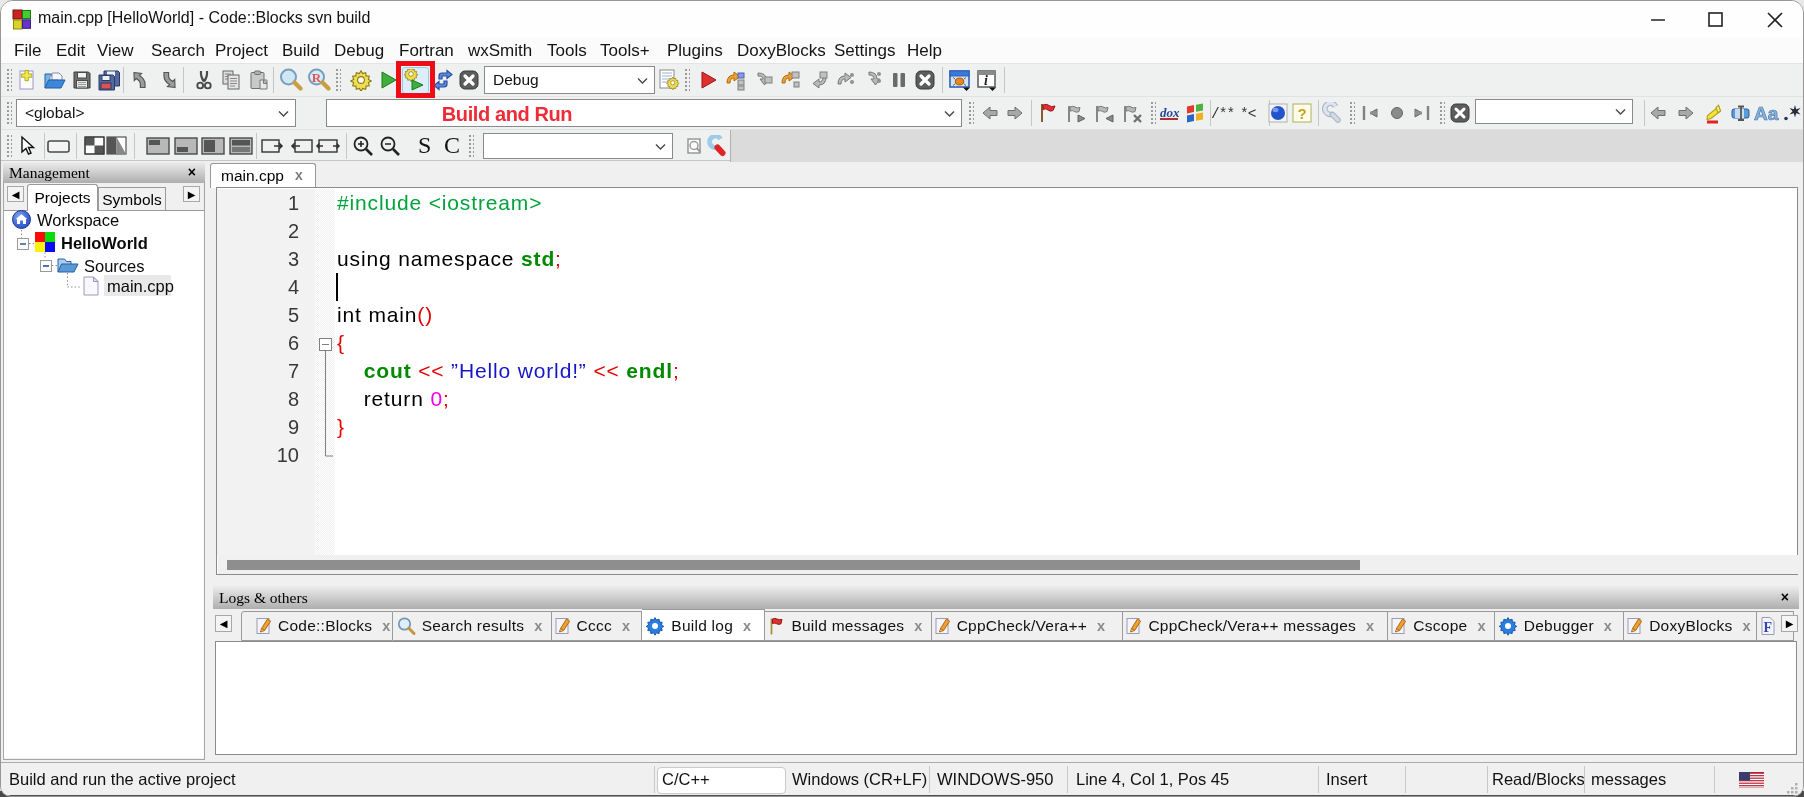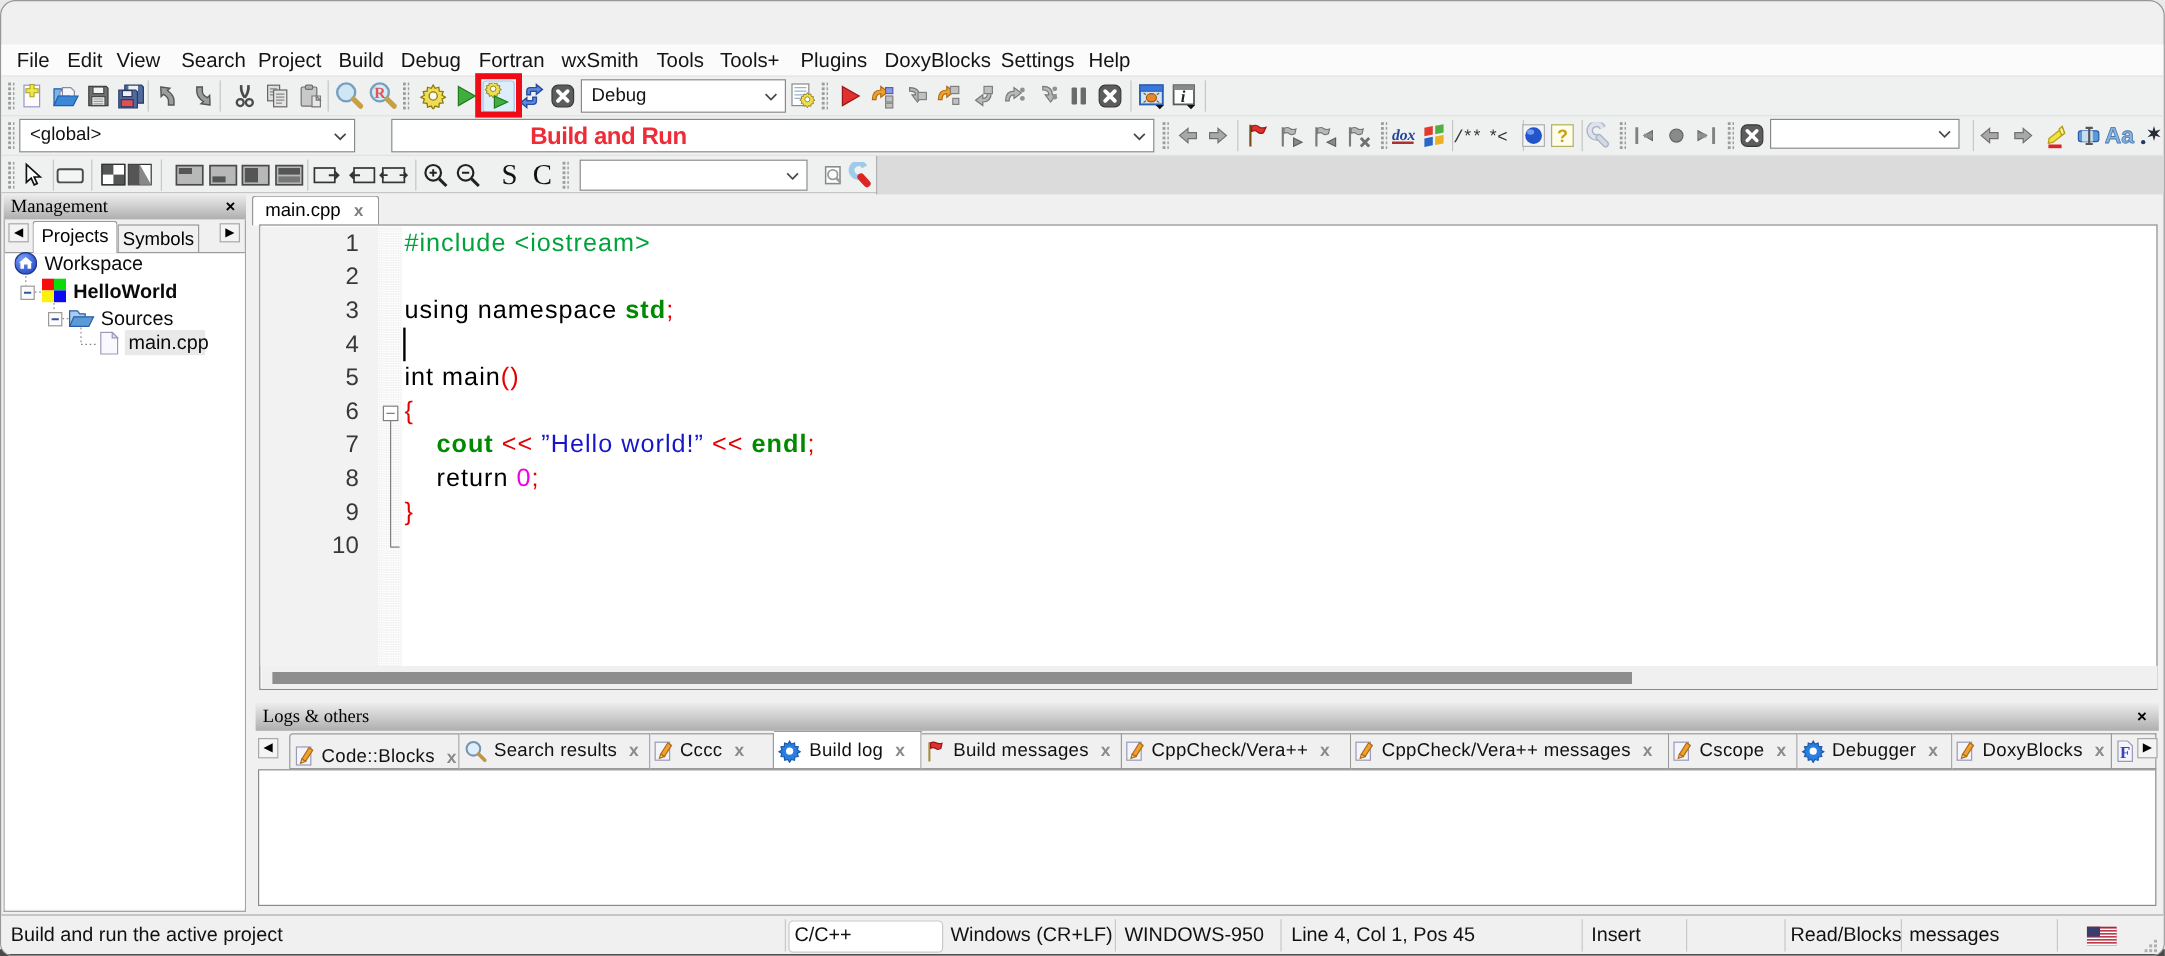--- a/index.html
+++ b/index.html
@@ -40,20 +40,35 @@
   .ltab.active { background:#fff; margin-top:-2px; height:calc(100% + 2px); padding-top:2px; }
   .xg { color:#8a8a8a; font-weight:bold; font-size:14.5px; margin-left:10px; }
   .mtab { position:absolute; font-size:15.5px; }
   svg { display:block; }
 </style>
 </head>
 <body>
 <div style="position:absolute;left:0;top:791px;width:1804px;height:6px;background:#4a4a4a;"></div>
 <div id="win">
 
+  <div id="titlebar">
+    <svg class="abs" style="left:11px;top:8px" width="20" height="21" viewBox="0 0 20 21">
+      <rect x="1" y="1" width="9" height="9" fill="#cc2222" stroke="#7a1111"></rect>
+      <rect x="10.5" y="1.5" width="8" height="8" fill="#44cc33" stroke="#1d7a11"></rect>
+      <rect x="1.5" y="11" width="8.5" height="9" fill="#d8d32a" stroke="#8a850f"></rect>
+      <rect x="10.5" y="10.8" width="8" height="8.5" fill="#6633cc" stroke="#3a1d7a"></rect>
+    </svg>
+    <div id="title-text">main.cpp [HelloWorld] - Code::Blocks svn build</div>
+    <svg class="abs" style="left:1643px;top:10px" width="150" height="18" viewBox="0 0 150 18">
+      <line x1="7" y1="9" x2="21" y2="9" stroke="#222" stroke-width="1.6"></line>
+      <rect x="65" y="2" width="13" height="13" fill="none" stroke="#222" stroke-width="1.6"></rect>
+      <line x1="124" y1="2" x2="138" y2="16" stroke="#222" stroke-width="1.6"></line>
+      <line x1="138" y1="2" x2="124" y2="16" stroke="#222" stroke-width="1.6"></line>
+    </svg>
+  </div>
 
   <div id="menubar">
     <span class="mi" style="left:13px">File</span>
     <span class="mi" style="left:55px">Edit</span>
     <span class="mi" style="left:96px">View</span>
     <span class="mi" style="left:150px">Search</span>
     <span class="mi" style="left:214px">Project</span>
     <span class="mi" style="left:281px">Build</span>
     <span class="mi" style="left:333px">Debug</span>
     <span class="mi" style="left:398px">Fortran</span>
@@ -667,38 +682,38 @@
       <div class="abs" style="left:9px;top:5px;width:1133px;height:10px;background:#8e8e8e;"></div>
     </div>
   </div>
 
   <div class="abs caption" style="left:212px;top:585px;width:1586px;height:23px;line-height:23px;padding-left:6px;">Logs &amp; others
     <span style="position:absolute;right:10px;top:0px;font-family:'Liberation Sans';font-weight:bold;font-size:14px;">×</span>
   </div>
   <div class="abs" style="left:212px;top:608px;width:1586px;height:32px;">
     <div class="abs" style="left:2px;top:6px;width:17px;height:17px;background:#f4f4f4;border:1px solid #a8a8a8;font-size:10px;text-align:center;line-height:16px;">◀</div>
     <div class="row" style="position:absolute;left:28px;top:2px;height:30px;">
-        <div class="ltab first" style="padding-left:4px;padding-right:1px;align-items:flex-end;">
+        <div class="ltab first" style="padding-left:14px;padding-right:1px;">
           <svg width="16" height="20" viewBox="0 0 16 20">
             <rect x="1" y="2.5" width="12" height="15" fill="#f4f4fb" stroke="#9a9ab8"></rect>
             <path d="M5.5 12.5 L11.5 3 L14.6 5.2 L8.6 14.5 Z" fill="#f0a030" stroke="#b06a10"></path>
             <path d="M5.5 12.5 L8.6 14.5 L4.5 16 Z" fill="#f4d9a0" stroke="#b06a10"></path>
           </svg>
           <span style="margin-left:6px">Code::Blocks</span>
           <span class="xg">x</span>
         </div>
         <div class="ltab" style="padding-left:3px;padding-right:8px;">
           <svg width="20" height="20" viewBox="0 0 20 20">
             <circle cx="8.5" cy="8" r="5.7" fill="#ddeefc" stroke="#7a94ad" stroke-width="1.7"></circle>
             <path d="M12.8 12.3 L18 17.5" stroke="#c09544" stroke-width="3" stroke-linecap="round"></path>
           </svg>
           <span style="margin-left:6px">Search results</span>
           <span class="xg">x</span>
         </div>
-        <div class="ltab" style="padding-left:3px;padding-right:24px;">
+        <div class="ltab" style="padding-left:3px;padding-right:11px;">
           <svg width="16" height="20" viewBox="0 0 16 20">
             <rect x="1" y="2.5" width="12" height="15" fill="#f4f4fb" stroke="#9a9ab8"></rect>
             <path d="M5.5 12.5 L11.5 3 L14.6 5.2 L8.6 14.5 Z" fill="#f0a030" stroke="#b06a10"></path>
             <path d="M5.5 12.5 L8.6 14.5 L4.5 16 Z" fill="#f4d9a0" stroke="#b06a10"></path>
           </svg>
           <span style="margin-left:6px">Cccc</span>
           <span class="xg">x</span>
         </div>
         <div class="ltab active" style="padding-left:3px;padding-right:13px;">
           <svg width="20" height="20" viewBox="0 0 20 20">

